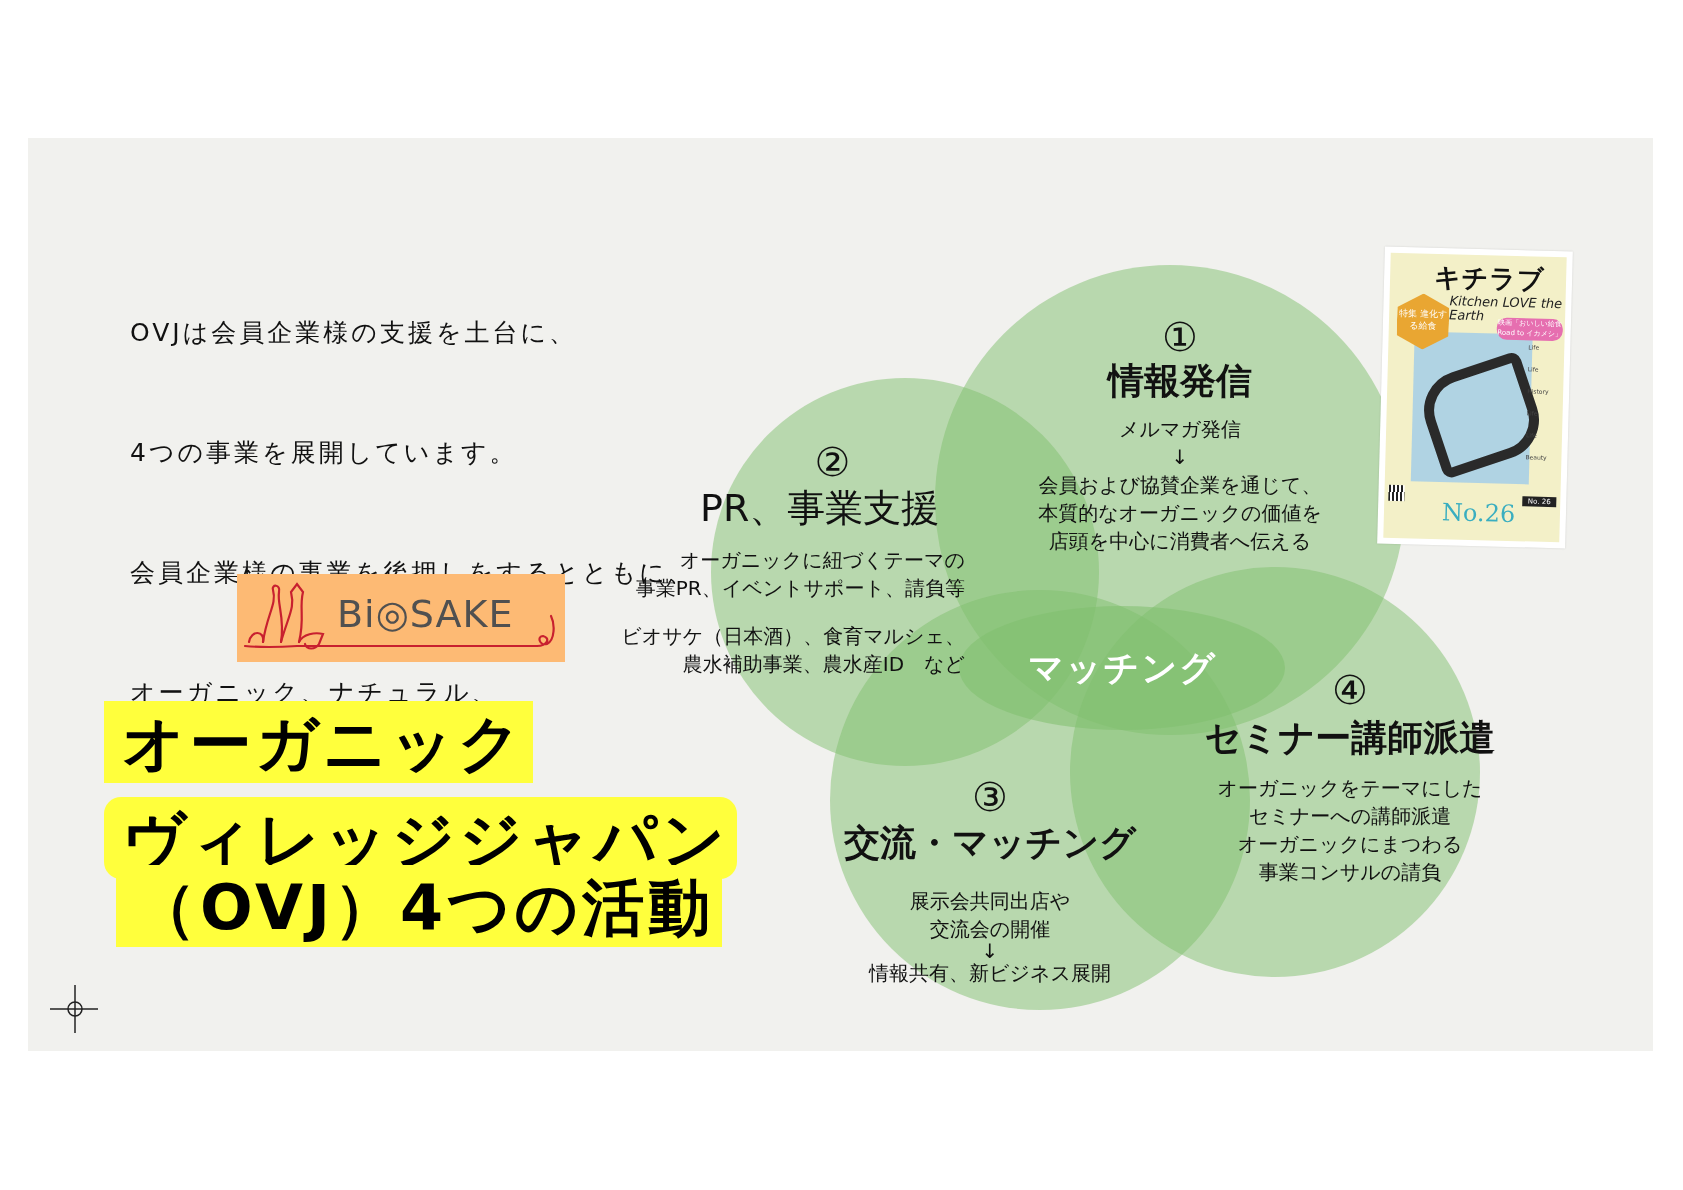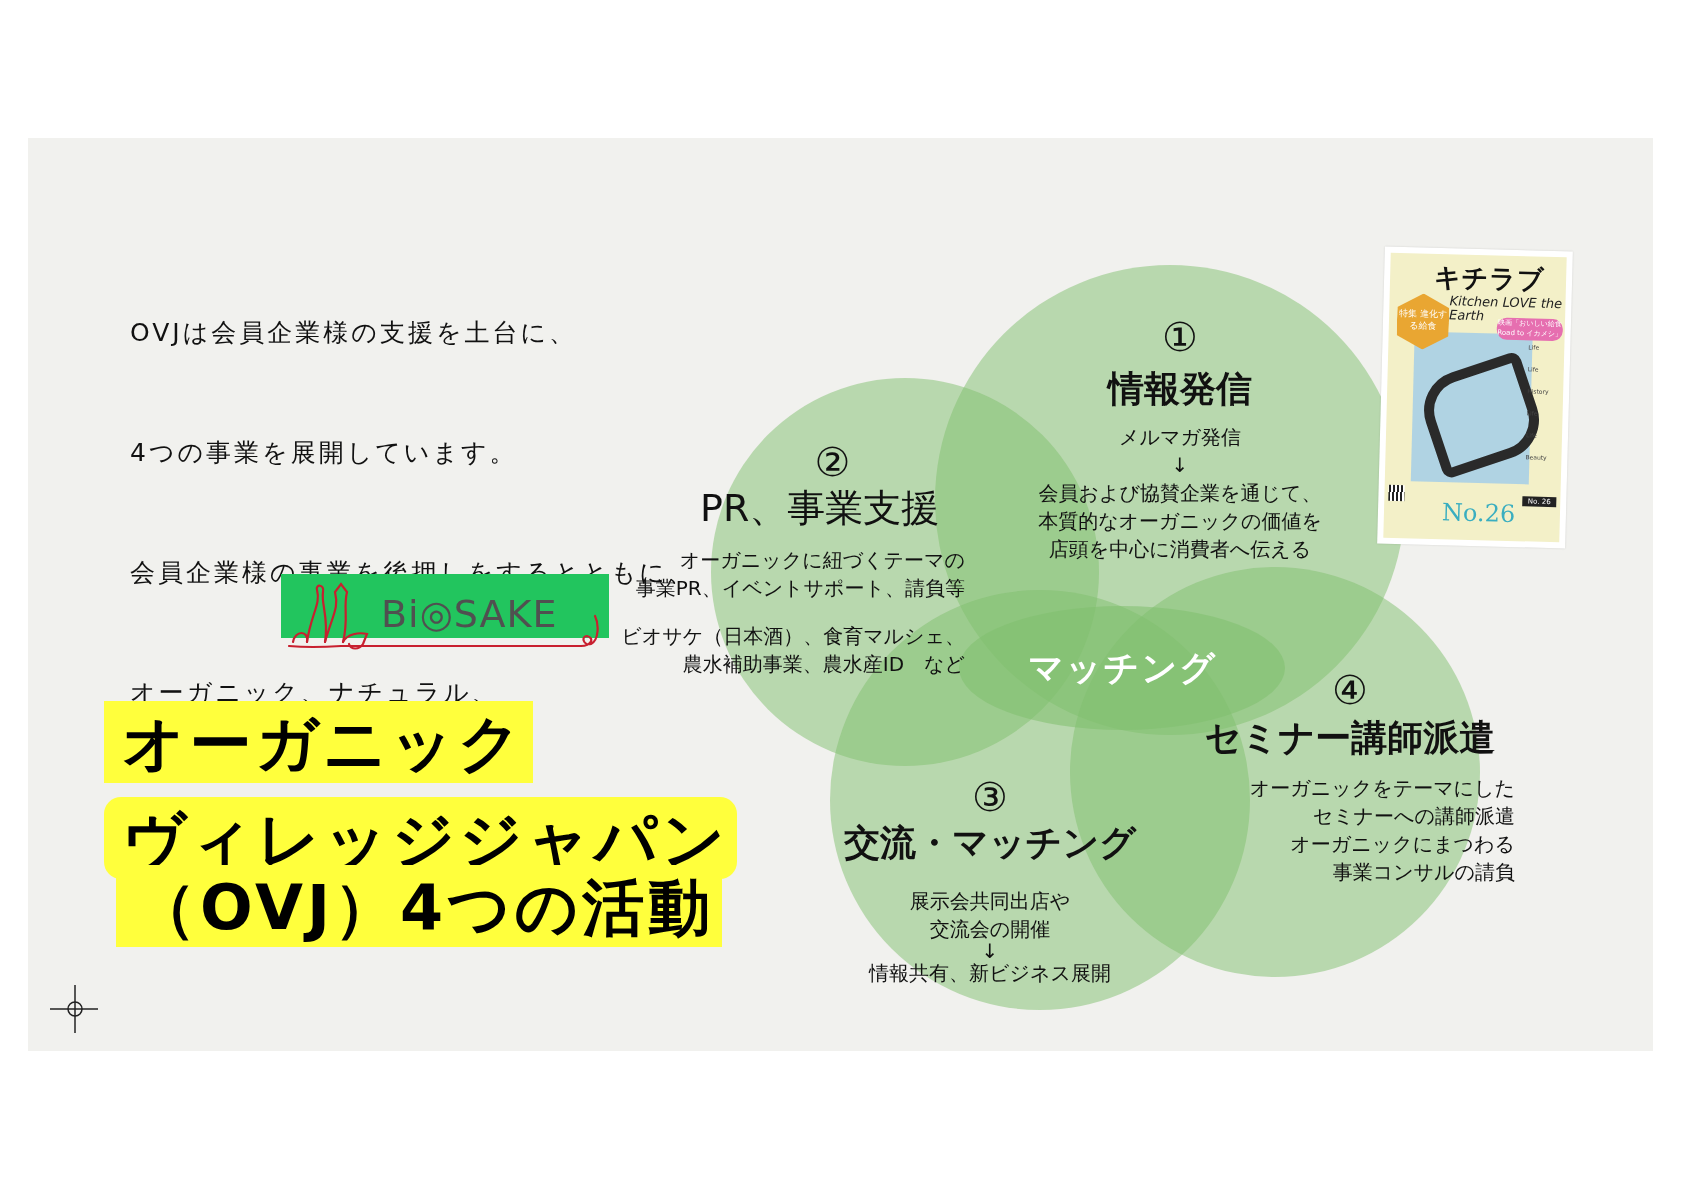--- a/index.html
+++ b/index.html
@@ -13,21 +13,21 @@
     position:absolute; left:28px; top:138px; width:1625px; height:913px;
     background:#f1f1ee;
   }
   .abs { position:absolute; }
   .intro {
     left:130px; top:233px; font-size:25px; line-height:40px; letter-spacing:3px;
     color:#111; white-space:pre;
   }
   .intro div { height:40px; }
   .logo-box {
-    left:237px; top:574px; width:328px; height:64px; background:#22c55e;margin-left:44px;
+    left:237px; top:574px; width:328px; height:88px; background:#fdba74;
   }
   .logo-text {
     position:absolute; left:100px; top:18px; font-size:38px; color:#505050;
     letter-spacing:1px; font-family:"DejaVu Sans", sans-serif;
   }
   .title-line {
     position:absolute; background:#ffff3c; color:#000; font-weight:bold;
     font-size:62px; line-height:86px; height:82px; padding:0 8px 0 18px; white-space:nowrap;
     letter-spacing:4px;
   }
@@ -109,21 +109,21 @@
     <circle cx="1040" cy="800" r="210"></circle>
     <circle cx="1275" cy="772" r="205"></circle>
     <ellipse cx="1122" cy="668" rx="163" ry="62" fill-opacity="0.55"></ellipse>
   </g>
 </svg>
 
 <div class="center-label">マッチング</div>
 
 <div class="label" style="left:1010px;top:315px;width:340px;">
   <div class="num">①</div>
-  <div class="heading" style="margin-top:8px;">情報発信</div>
+  <div class="heading" style="margin-top:0;">情報発信</div>
   <div class="body" style="margin-top:12px;">
     <div>メルマガ発信</div>
     <div>↓</div>
     <div>会員および協賛企業を通じて、</div>
     <div>本質的なオーガニックの価値を</div>
     <div>店頭を中心に消費者へ伝える</div>
   </div>
 </div>
 
 <div class="label" style="left:590px;top:440px;width:375px;text-align:right;">
@@ -145,21 +145,21 @@
     <div>展示会共同出店や</div>
     <div>交流会の開催</div>
     <div style="line-height:16px">↓</div>
     <div>情報共有、新ビジネス展開</div>
   </div>
 </div>
 
 <div class="label" style="left:1185px;top:668px;width:330px;">
   <div class="num">④</div>
   <div class="heading" style="margin-top:4px;">セミナー講師派遣</div>
-  <div class="body" style="margin-top:14px;text-align:right;">
+  <div class="body" style="margin-top:14px;">
     <div>オーガニックをテーマにした</div>
     <div>セミナーへの講師派遣</div>
     <div>オーガニックにまつわる</div>
     <div>事業コンサルの請負</div>
   </div>
 </div>
 
 <div class="abs magazine">
   <div class="mag-inner">
     <div class="mag-map"></div>

